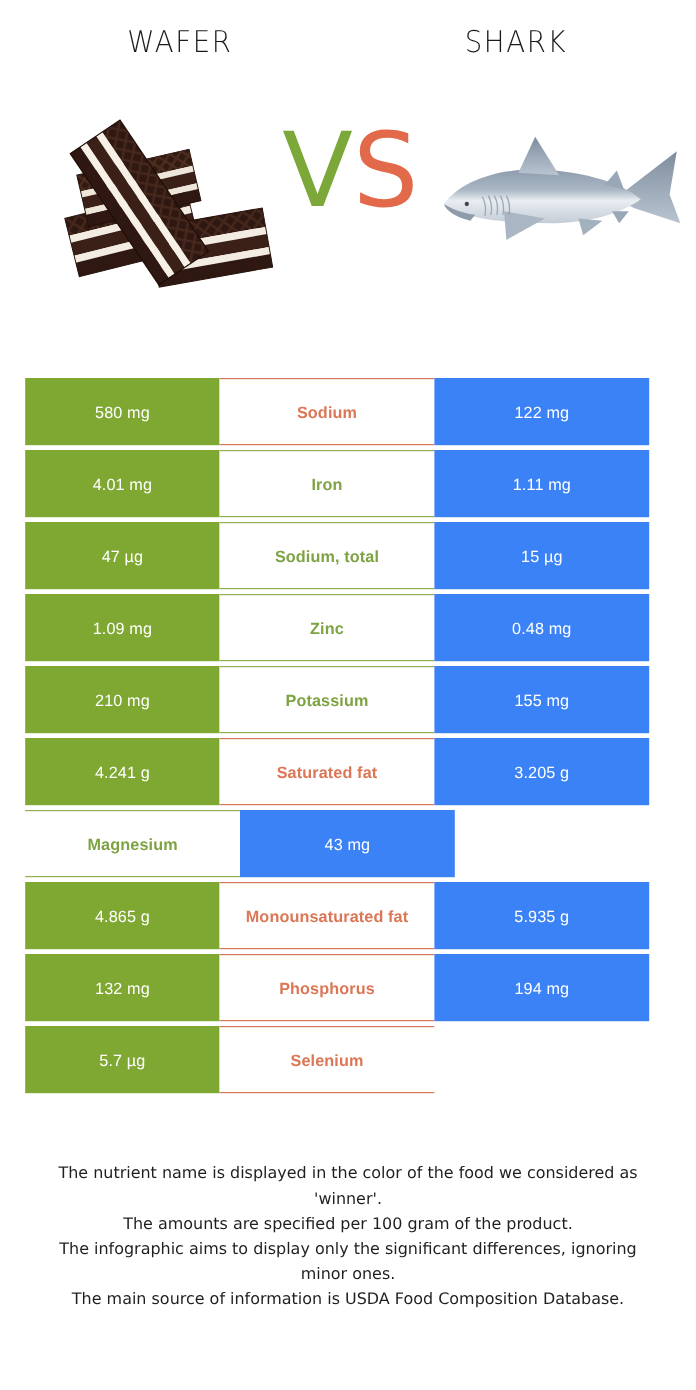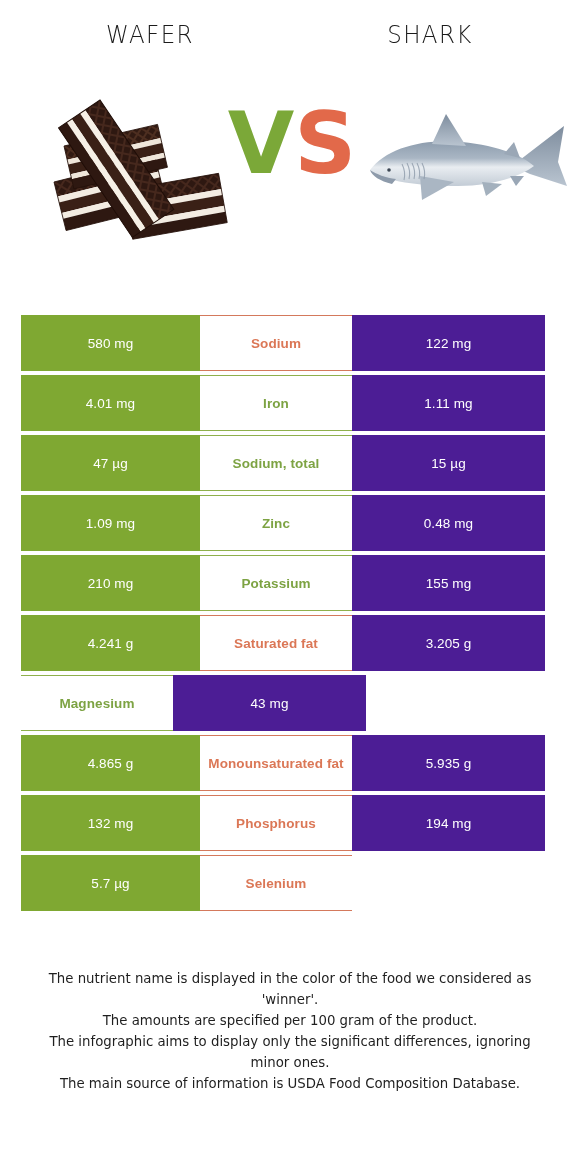--- a/index.html
+++ b/index.html
@@ -54,21 +54,21 @@
     height: 116px;
   }
   .vs-wrap {
     position: absolute;
     left: 4px;
     right: 0;
     top: 30px;
     text-align: center;
     font-family: "DejaVu Sans", sans-serif;
     font-size: 86px;
-    font-weight: 700;
+    font-weight: 400;
     line-height: 1;
     letter-spacing: 0px;
     pointer-events: none;
   }
   .vs-v { color: #7BA838; }
   .vs-s { color: #E2694A; }
 
   
   .table {
     position: absolute;
@@ -86,31 +86,31 @@
 
   .cell {
     display: flex;
     align-items: center;
     justify-content: center;
     box-sizing: border-box;
     font-size: 13.5px;
     letter-spacing: 0.1px;
   }
   .cell-left {
-    width: 179px;
+    width: 162px;
     background: #7FA832;
     color: #ffffff;
   }
   .cell-right {
-    width: 193px;
-    background: #4c1d95;
+    width: 179px;
+    background: #3b82f6;
     color: #ffffff;
   }
   .cell-mid {
-    width: 152px;
+    width: 179px;
     background: #ffffff;
     font-weight: bold;
     font-size: 13.5px;
     border-top: 1px solid transparent;
     border-bottom: 1px solid transparent;
   }
   .mid-green  { color: #7DA343; border-top-color: #8FB04C; border-bottom-color: #8FB04C; }
   .mid-orange { color: #DB7756; border-top-color: #D4795C; border-bottom-color: #D4795C; }
 
   

